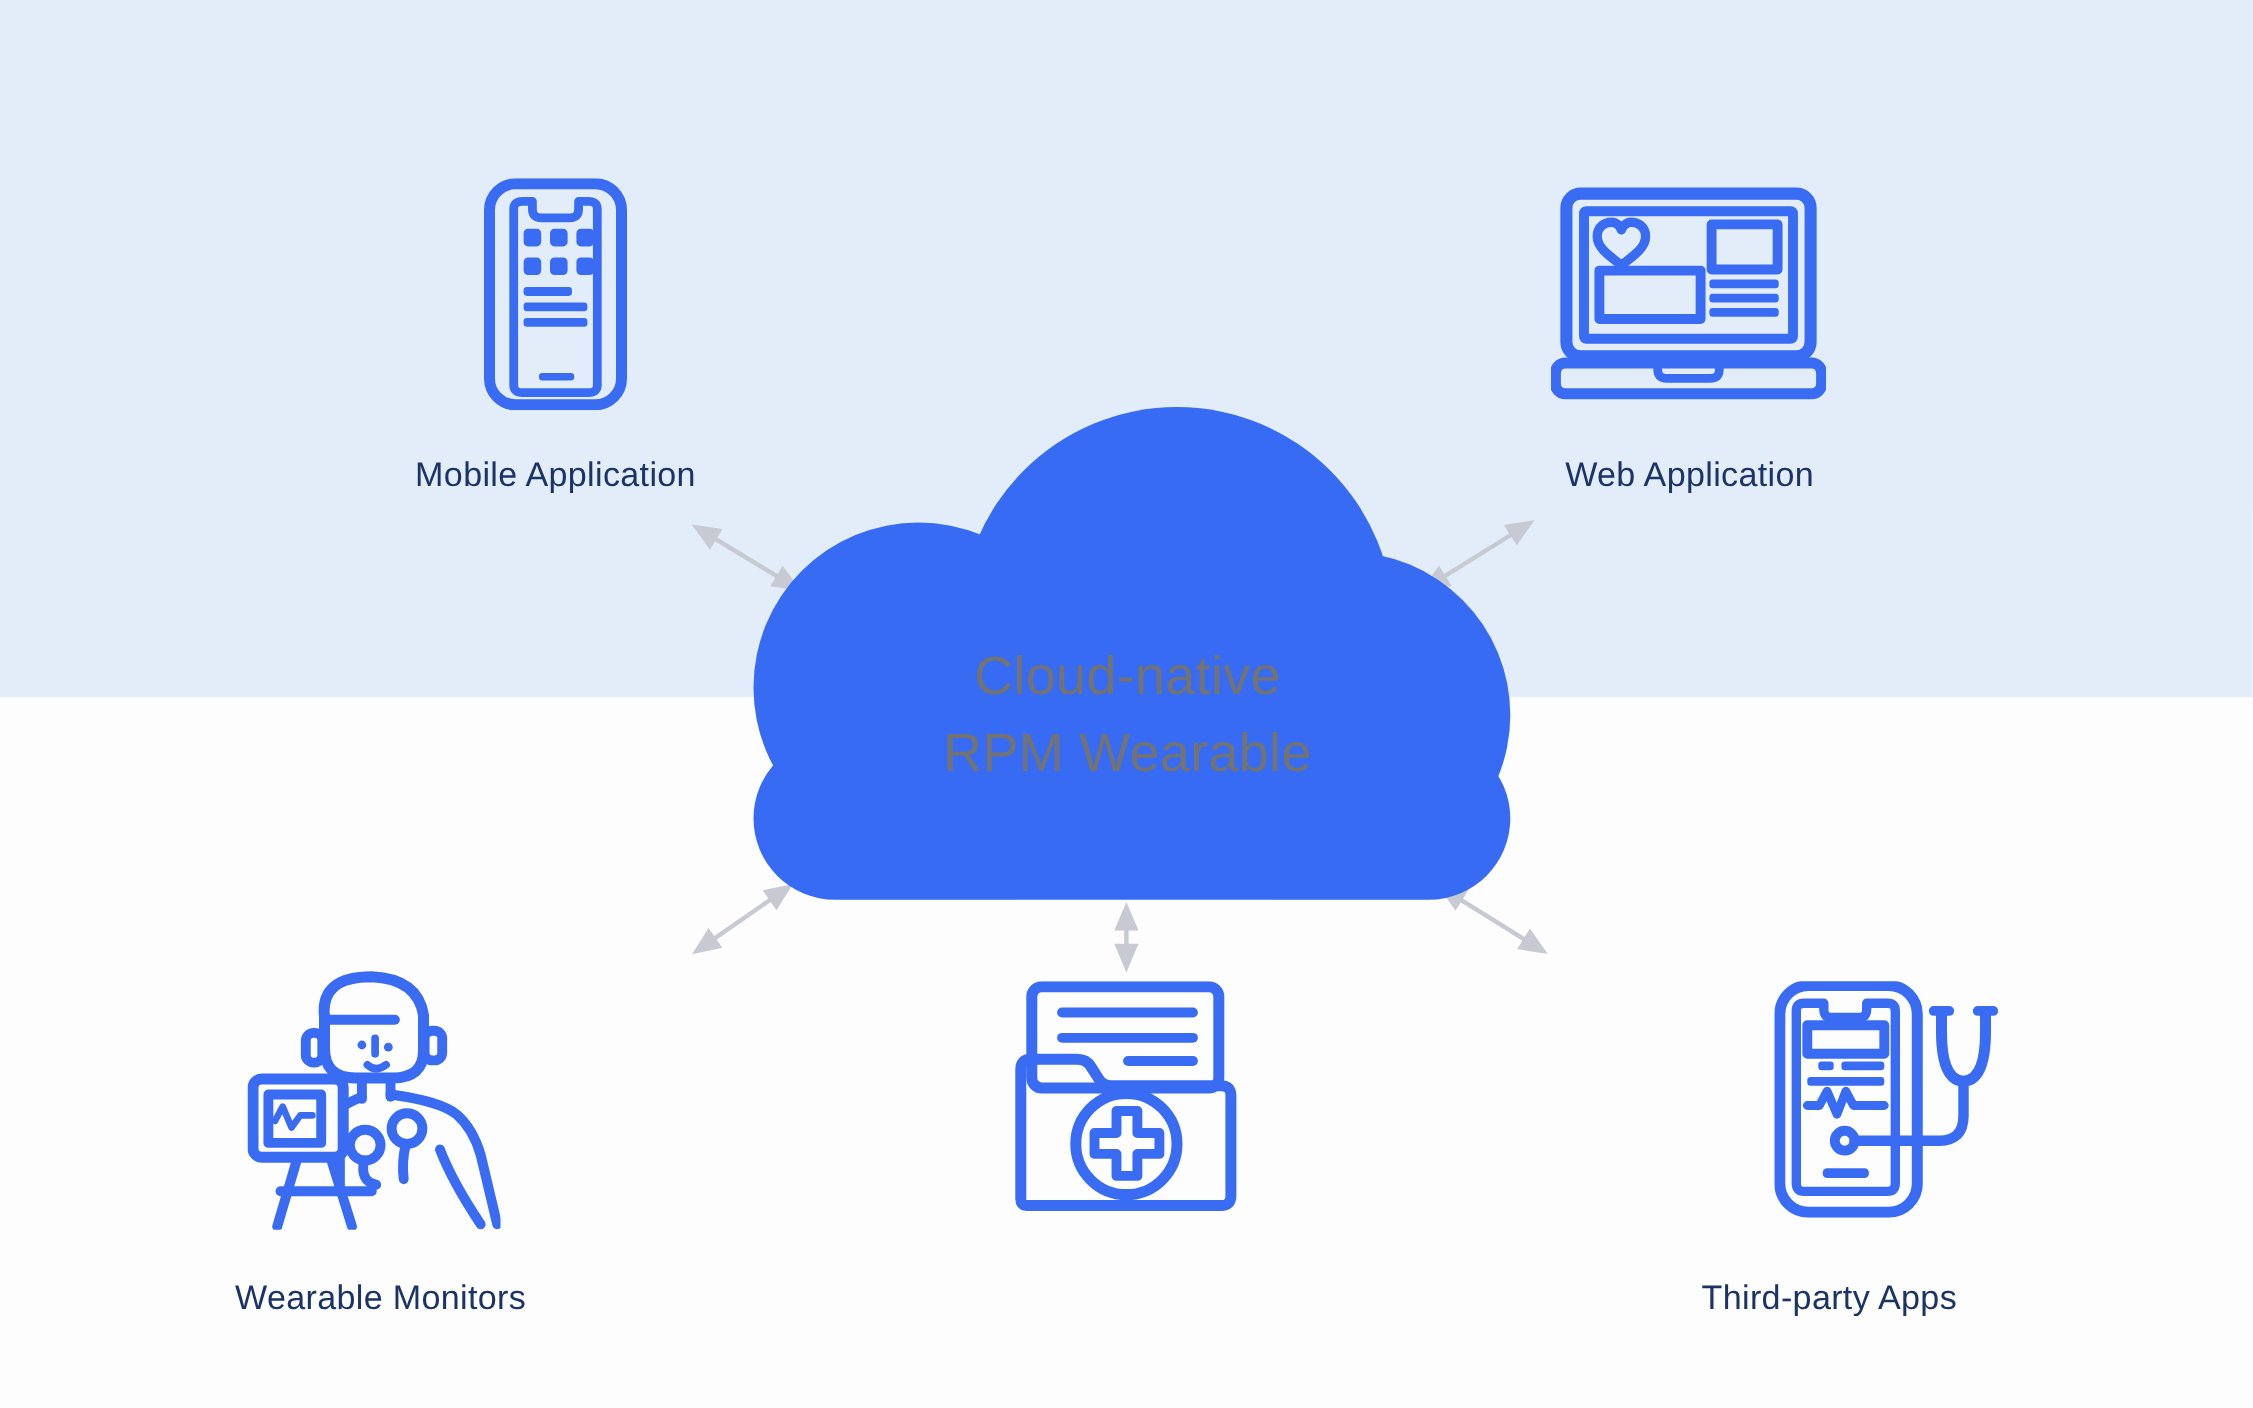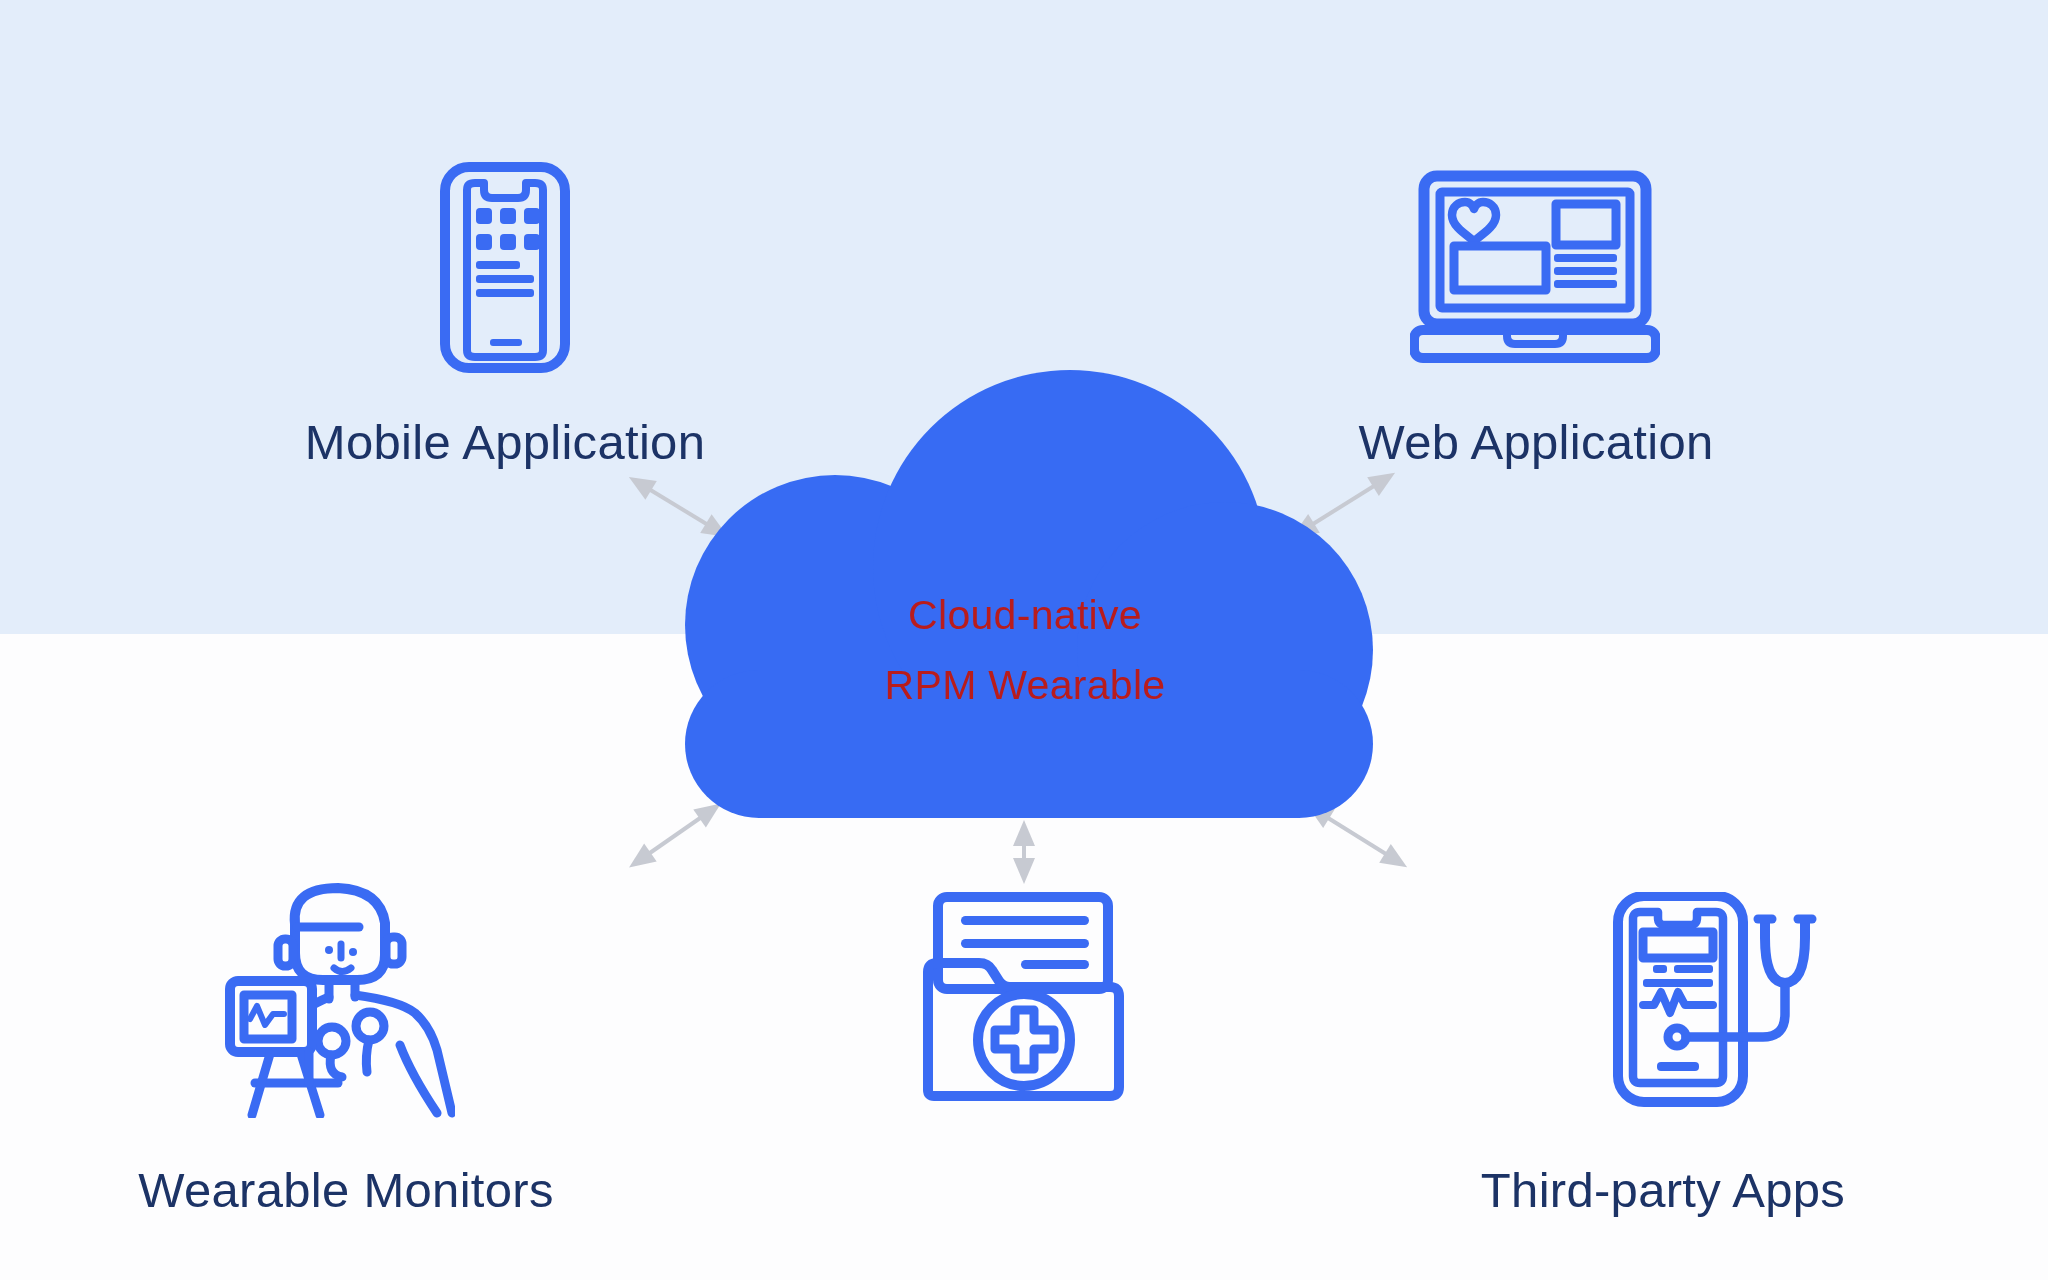--- a/index.html
+++ b/index.html
@@ -5,25 +5,25 @@
   html,body{margin:0;padding:0;background:#ffffff;}
   .stage{
     position:relative;width:2048px;height:1280px;overflow:hidden;
     font-family:"Liberation Sans", sans-serif;
   }
   .band-top{position:absolute;left:0;top:0;width:2048px;height:634px;background:#E3EDFA;}
   .band-bottom{position:absolute;left:0;top:634px;width:2048px;height:646px;background:#FDFDFE;}
   .abs{position:absolute;}
   .node-label{
     position:absolute;width:520px;text-align:center;
-    font-size:49px;color:#1C3366;letter-spacing:.3px;white-space:nowrap;
+    font-size:31px;color:#1C3366;letter-spacing:.3px;white-space:nowrap;
   }
   .cloud-text{
     position:absolute;left:770px;top:580px;width:510px;text-align:center;
-    color:#b91c1c;font-size:41px;line-height:70px;letter-spacing:.3px;
+    color:#737373;font-size:49px;line-height:70px;letter-spacing:.3px;
   }
   svg{display:block;}
   .ico{stroke:#3A6BF3;fill:none;stroke-linecap:round;stroke-linejoin:round;}
   .fil{fill:#3A6BF3;stroke:none;}
 </style>
 </head>
 <body>
 
 <div class="stage">
 

